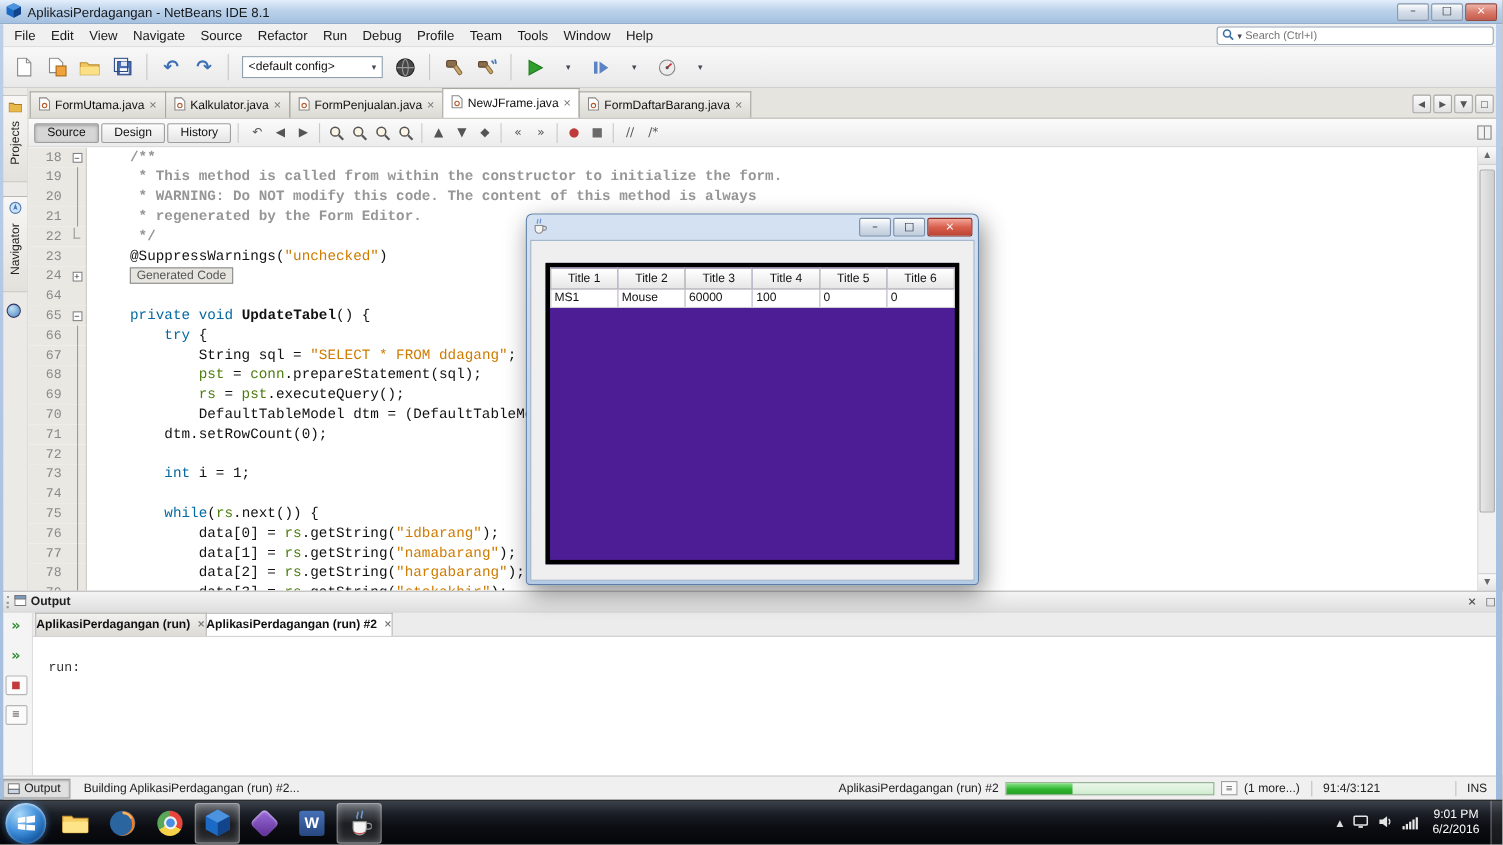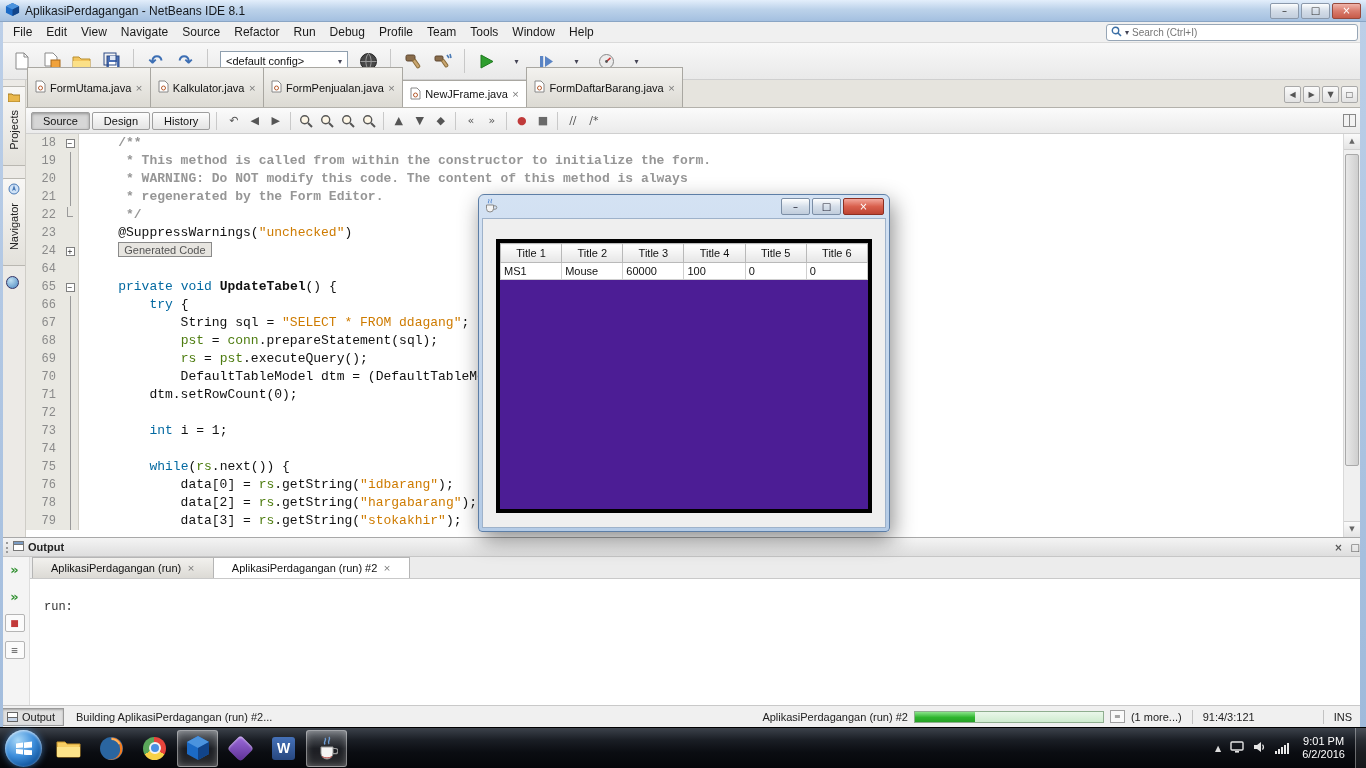--- a/index.html
+++ b/index.html
@@ -43,21 +43,21 @@
   .vtab{position:absolute;left:1px;width:24px;border:1px solid #b9b7b1;border-right:none;border-radius:3px 0 0 3px;
     background:linear-gradient(#f8f7f5,#e3e1db);display:flex;flex-direction:column;align-items:center;
     padding-top:4px;gap:5px}
   .vtab .vlabel{writing-mode:vertical-rl;transform:rotate(180deg);font-size:11px;color:#222}
   .palette-dot{position:absolute;left:6px;top:196px;width:13px;height:13px;border-radius:50%;
     background:radial-gradient(circle at 35% 30%,#bfe0f2,#4a86c0);border:1px solid #336}
 
   
   .tabs-row{position:absolute;left:26px;top:80px;right:0;height:28px;background:#e6e4de;
     border-bottom:1px solid #b3b1ab;display:flex;align-items:flex-end;padding-left:1px}
-  .etab{height:40px;display:flex;align-items:center;gap:4px;padding:0 7px;margin-right:-1px;
+  .etab{height:24px;display:flex;align-items:center;gap:4px;padding:0 7px;margin-right:-1px;
     border:1px solid #a9a7a1;border-bottom:none;background:linear-gradient(#f3f2ef,#dcdad3);font-size:11px}
   .etab.active{background:#fff;height:27px}
   .tabx{font-size:9px;color:#777;font-family:"DejaVu Sans",sans-serif}
   .tab-controls{position:absolute;right:8px;bottom:4px;display:flex;gap:2px}
   .tctl{width:17px;height:17px;border:1px solid #a9a9a9;border-radius:2px;background:linear-gradient(#fbfbfb,#e2e2e2);
     display:flex;align-items:center;justify-content:center;font-size:8px;color:#555;font-family:"DejaVu Sans",sans-serif}
 
   
   .views-row{position:absolute;left:26px;top:108px;right:0;height:26px;background:linear-gradient(#fbfbfb,#ebebeb);
     border-bottom:1px solid #cfcfcf;display:flex;align-items:center;padding-left:5px;gap:2px}
@@ -115,22 +115,22 @@
   .oh-icons{margin-left:auto;display:flex;gap:8px}
   .ohbtn{font-size:10px;color:#555;font-family:"DejaVu Sans",sans-serif}
   .output-body{position:absolute;left:0;top:19px;right:0;bottom:0}
   .out-strip{position:absolute;left:0;top:0;bottom:0;width:30px;background:#f4f4f4;border-right:1px solid #ddd;
     display:flex;flex-direction:column;align-items:center;padding-top:3px;gap:9px}
   .obtn{width:20px;height:18px;display:flex;align-items:center;justify-content:center;
     font-family:"DejaVu Sans",sans-serif;font-weight:bold;font-size:13px}
   .obtn.boxed{border:1px solid #b5b5b5;border-radius:2px;background:#fbfbfb;font-size:9px}
   .out-tabs{position:absolute;left:30px;top:0;right:0;height:22px;background:#ececec;border-bottom:1px solid #c9c9c9;
     display:flex;align-items:flex-end;padding-left:2px}
-  .otab{height:21px;display:flex;align-items:center;gap:6px;padding:0 18px;margin-right:-1px;
-    border:1px solid #b5b5b5;border-bottom:none;background:linear-gradient(#f2f1ee,#dcdad5);font-size:11px;font-weight:normal}
+  .otab{height:21px;display:flex;align-items:center;gap:6px;padding:0 0;margin-right:-1px;
+    border:1px solid #b5b5b5;border-bottom:none;background:linear-gradient(#f2f1ee,#dcdad5);font-size:11px;font-weight:bold}
   .otab.active{background:#fff}
   .out-content{position:absolute;left:30px;top:22px;right:0;bottom:0;background:#fff;
     font:12px/16px "Liberation Mono","DejaVu Sans Mono",monospace;color:#333;padding:20px 0 0 14px}
 
   
   .statusbar{position:absolute;left:0;top:705px;width:1366px;height:22px;background:#f0f0f0;
     border-top:1px solid #c9c9c9;display:flex;align-items:center;font-size:11px;color:#222;padding:0 14px 0 2px;gap:6px}
   .sb-out{display:flex;align-items:center;gap:4px;border:1px solid #9a9a9a;background:#e0e0e0;
     box-shadow:inset 0 1px 2px rgba(0,0,0,.25);padding:1px 8px 1px 4px;height:18px}
   .sb-build{width:248px;padding-left:6px;color:#222}
@@ -431,20 +431,21 @@
       <div class="code-line"><div class="gut"><span class="ln">67</span><span class="fold"><span class="foldline"></span></span></div><span class="txt"><span class="">            String sql = </span><span class="s">"SELECT * FROM ddagang"</span><span class="">;</span></span></div>
       <div class="code-line"><div class="gut"><span class="ln">68</span><span class="fold"><span class="foldline"></span></span></div><span class="txt"><span class="">            </span><span class="f">pst</span><span class=""> = </span><span class="f">conn</span><span class="">.prepareStatement(sql);</span></span></div>
       <div class="code-line"><div class="gut"><span class="ln">69</span><span class="fold"><span class="foldline"></span></span></div><span class="txt"><span class="">            </span><span class="f">rs</span><span class=""> = </span><span class="f">pst</span><span class="">.executeQuery();</span></span></div>
       <div class="code-line"><div class="gut"><span class="ln">70</span><span class="fold"><span class="foldline"></span></span></div><span class="txt"><span class="">            DefaultTableModel dtm = (DefaultTableModel)</span></span></div>
       <div class="code-line"><div class="gut"><span class="ln">71</span><span class="fold"><span class="foldline"></span></span></div><span class="txt"><span class="">        dtm.setRowCount(0);</span></span></div>
       <div class="code-line"><div class="gut"><span class="ln">72</span><span class="fold"><span class="foldline"></span></span></div></div>
       <div class="code-line"><div class="gut"><span class="ln">73</span><span class="fold"><span class="foldline"></span></span></div><span class="txt"><span class="">        </span><span class="k">int</span><span class=""> i = 1;</span></span></div>
       <div class="code-line"><div class="gut"><span class="ln">74</span><span class="fold"><span class="foldline"></span></span></div><span class="txt"></span></div>
       <div class="code-line"><div class="gut"><span class="ln">75</span><span class="fold"><span class="foldline"></span></span></div><span class="txt"><span class="">        </span><span class="k">while</span><span class="">(</span><span class="f">rs</span><span class="">.next()) {</span></span></div>
       <div class="code-line"><div class="gut"><span class="ln">76</span><span class="fold"><span class="foldline"></span></span></div><span class="txt"><span class="">            data[0] = </span><span class="f">rs</span><span class="">.getString(</span><span class="s">"idbarang"</span><span class="">);</span></span></div>
+      <div class="code-line"><div class="gut"><span class="ln">77</span><span class="fold"><span class="foldline"></span></span></div><span class="txt"><span class="">            data[1] = </span><span class="f">rs</span><span class="">.getString(</span><span class="s">"namabarang"</span><span class="">);</span></span></div>
       <div class="code-line"><div class="gut"><span class="ln">78</span><span class="fold"><span class="foldline"></span></span></div><span class="txt"><span class="">            data[2] = </span><span class="f">rs</span><span class="">.getString(</span><span class="s">"hargabarang"</span><span class="">);</span></span></div>
       <div class="code-line"><div class="gut"><span class="ln">79</span><span class="fold"><span class="foldline"></span></span></div><span class="txt"><span class="">            data[3] = </span><span class="f">rs</span><span class="">.getString(</span><span class="s">"stokakhir"</span><span class="">);</span></span></div>
     </div>
   <div class="vscroll">
     <div class="varrow">▲</div>
     <div class="vthumb"></div>
     <div class="varrow down">▼</div>
   </div>
 
   <div class="output">

